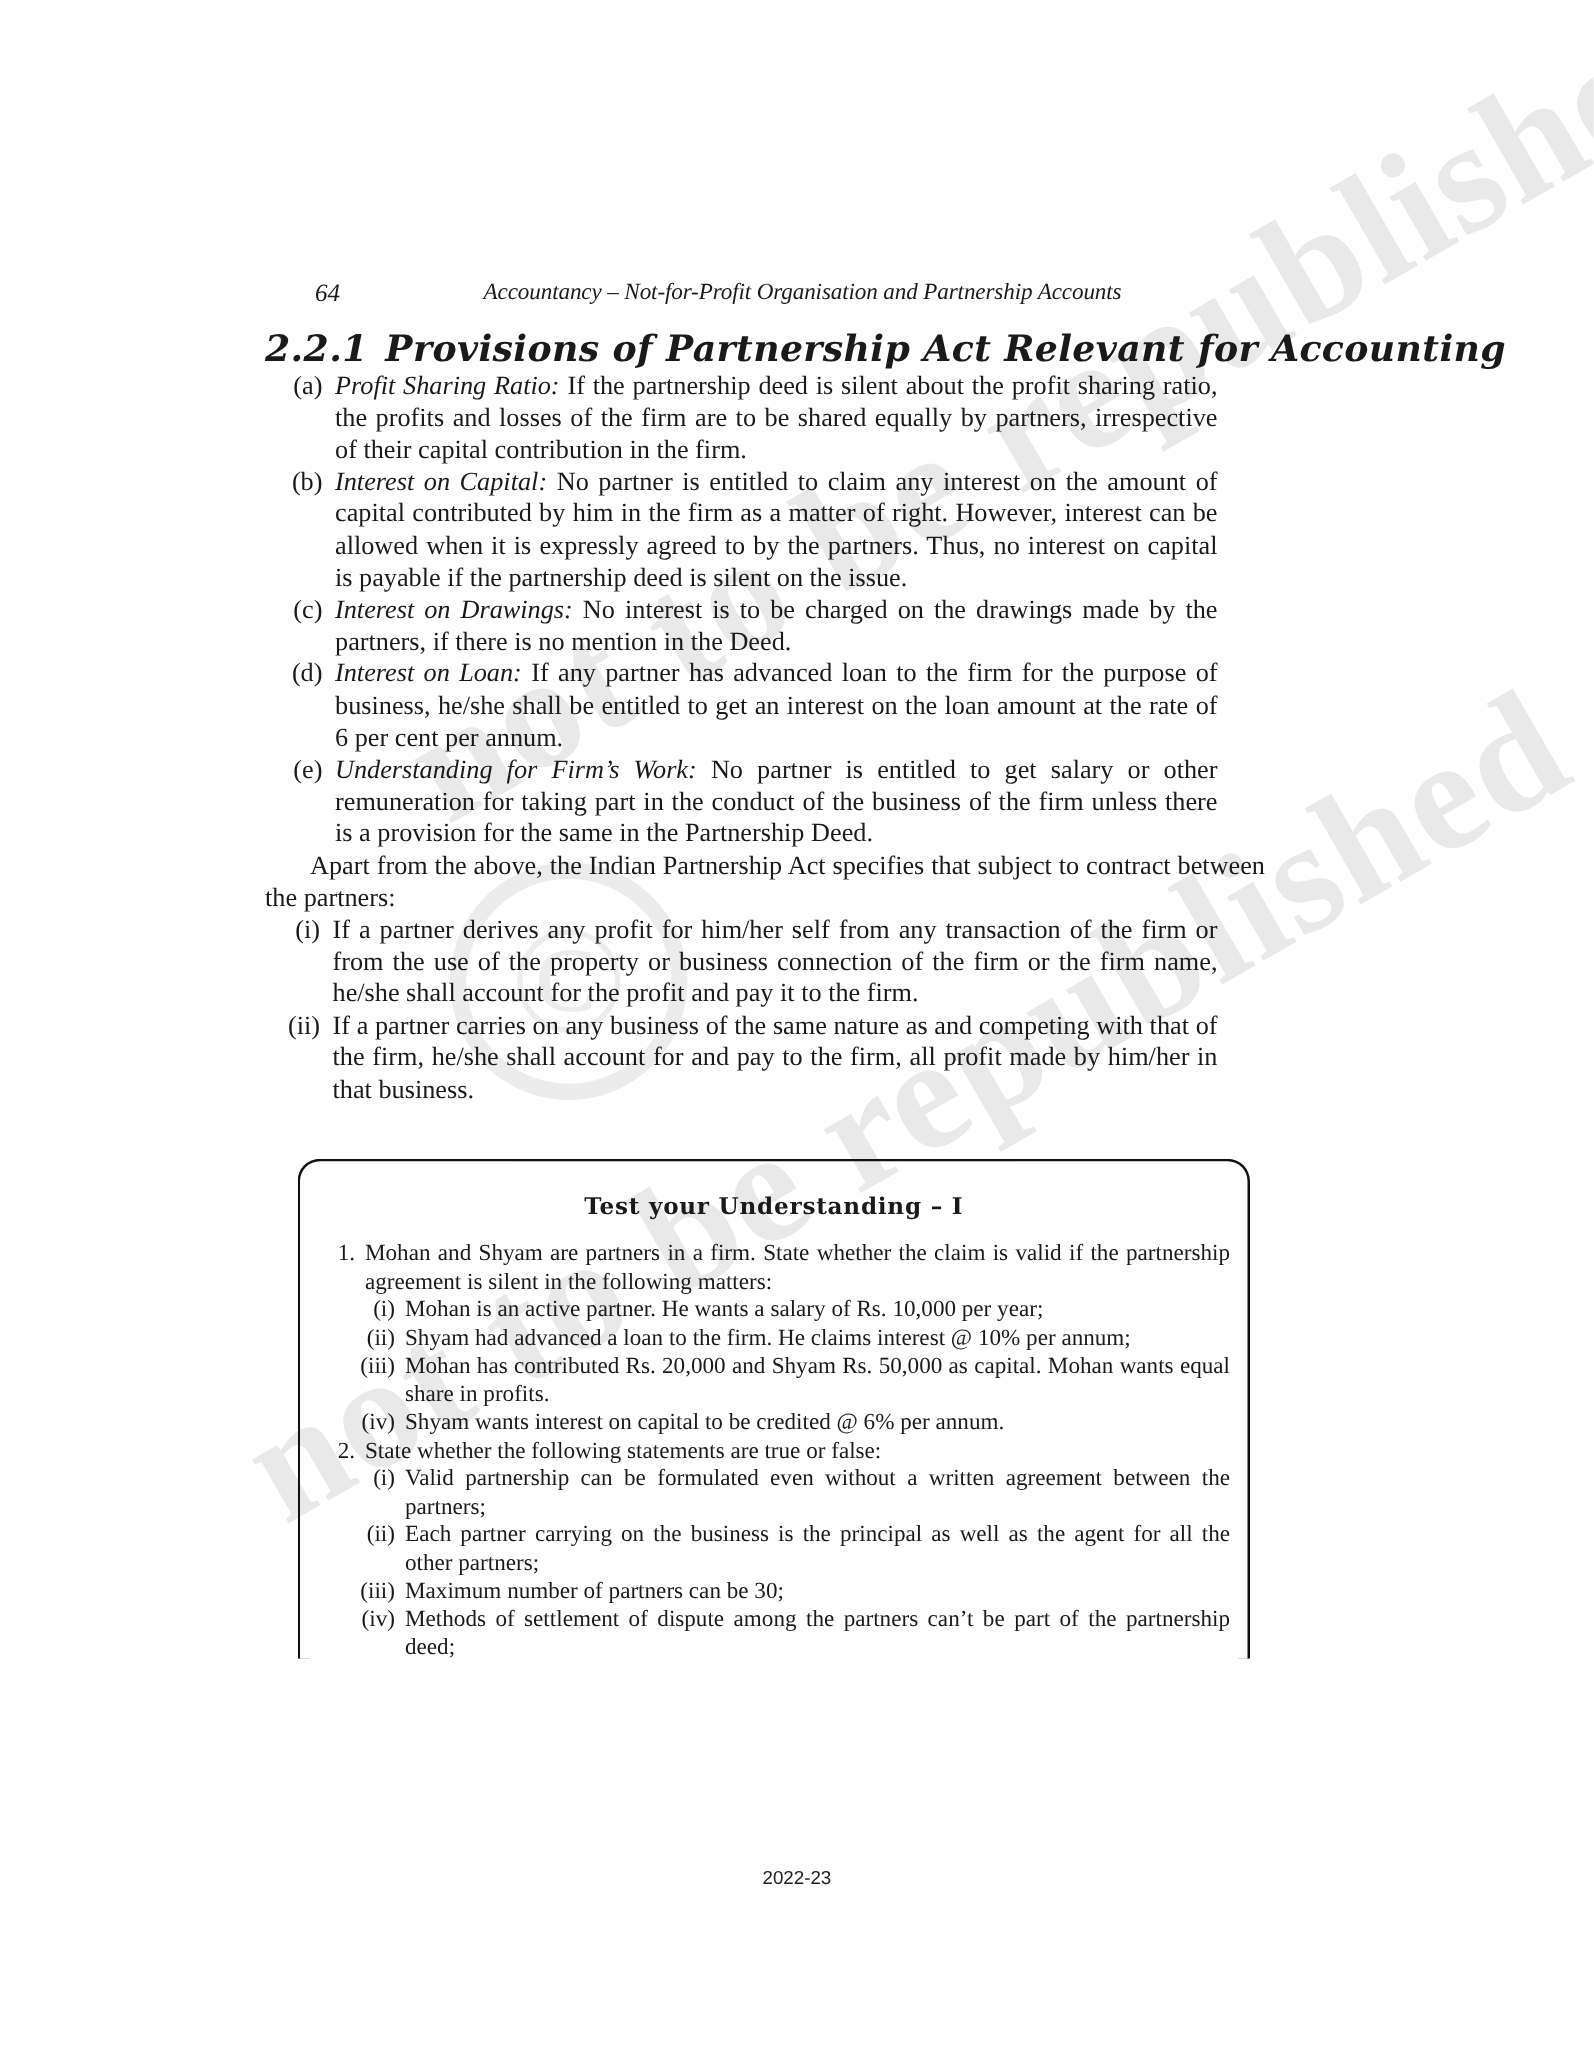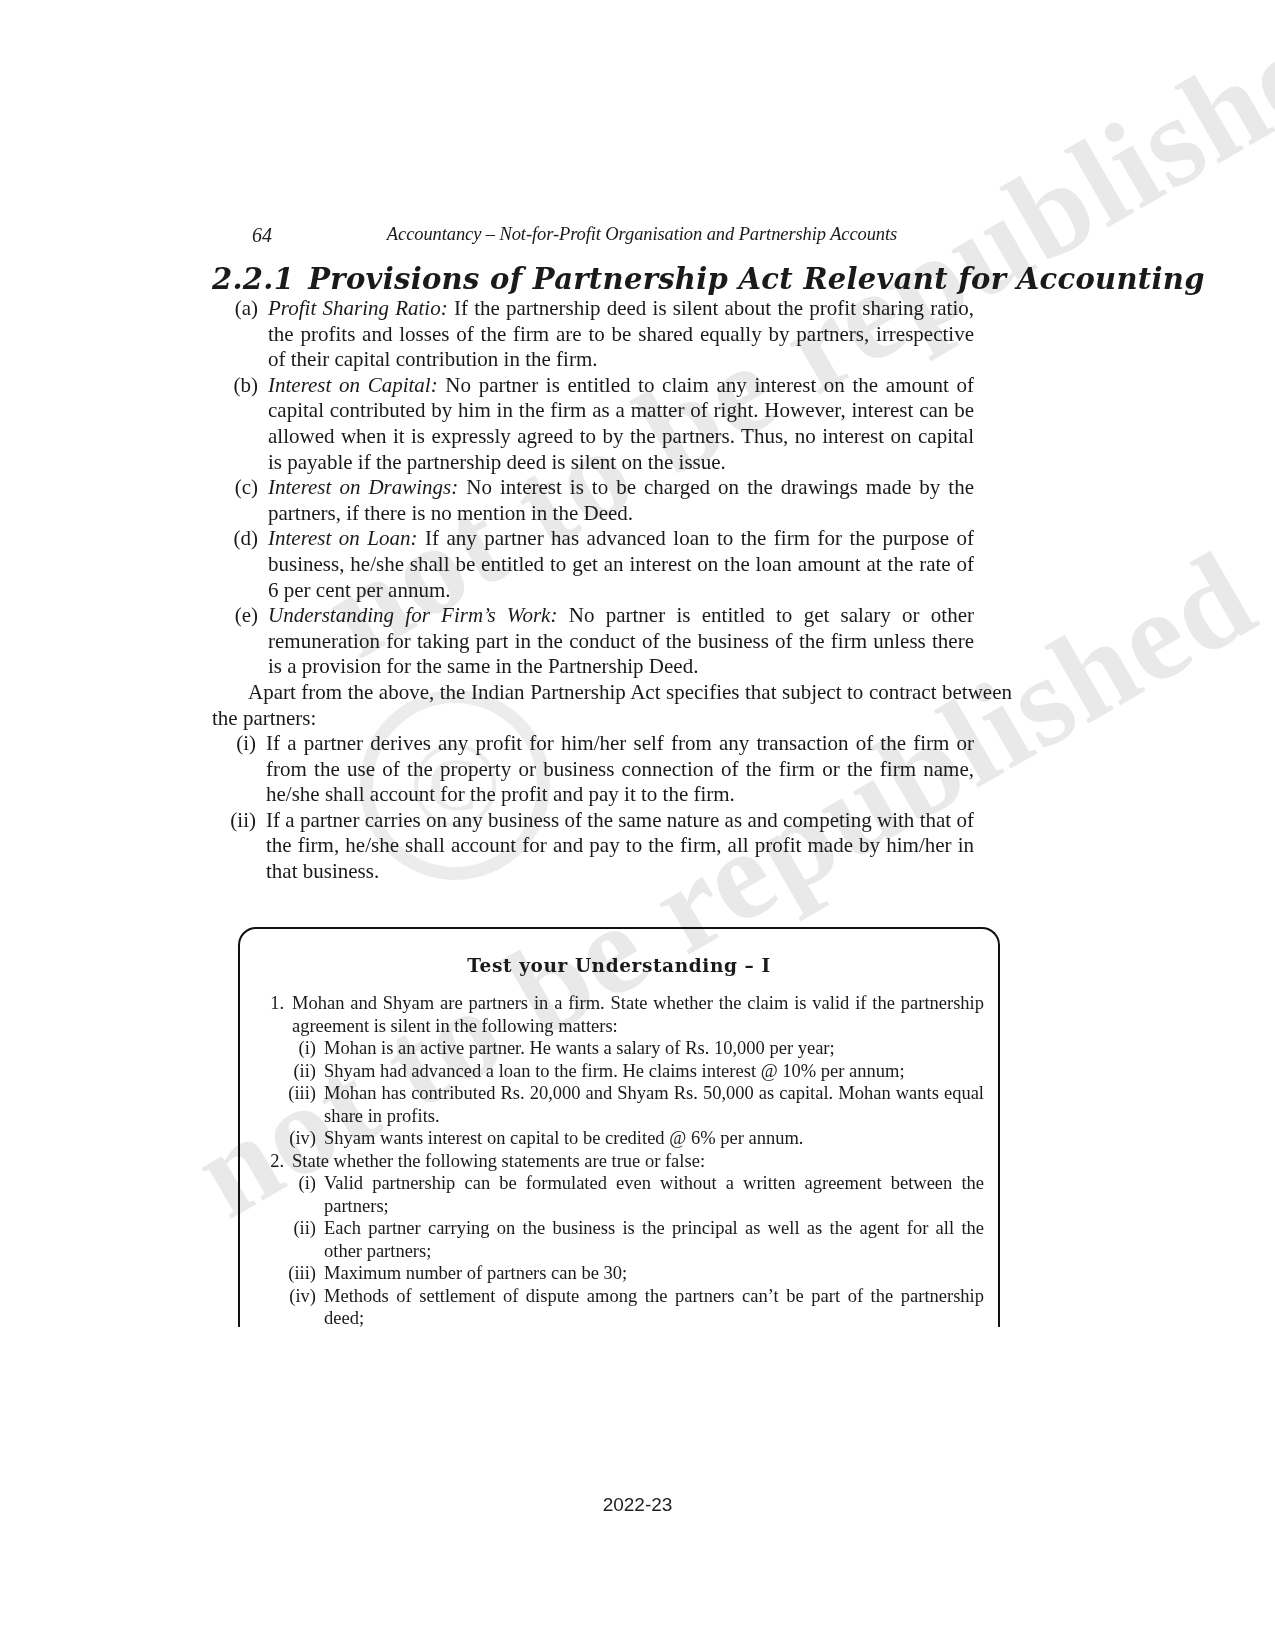--- a/index.html
+++ b/index.html
@@ -211,21 +211,21 @@
   .tyu-text.left-last { text-align-last: left; }
   .tyu-sub { margin-left: 0px; }
 
   .footer {
     position: absolute;
     left: 0;
     top: 1494px;
     width: 1275px;
     text-align: center;
     font-family: "Liberation Sans", sans-serif;
-    font-size: 19px;
+    font-size: 15px;
     color: #222;
   }
 </style>
 </head>
 <body>
 
 <div class="page">
 
   <div class="watermark">
     <div class="wm-text wm-line1">not to be republished</div>

